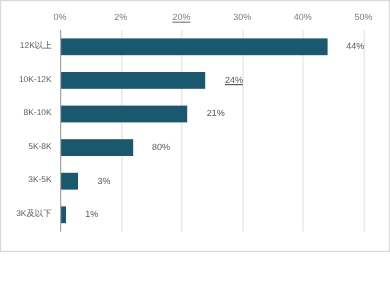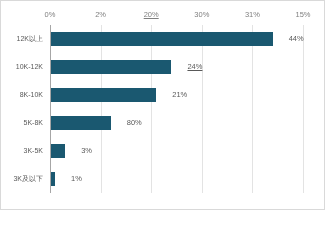--- a/index.html
+++ b/index.html
@@ -97,22 +97,22 @@
 </head>
 <body>
 
 <div class="chart-frame">
 
   <div class="axis-top">
     <div class="tick-label" style="left: 49px;">0%</div>
     <div class="tick-label" style="left: 99.6px;">2%</div>
     <div class="tick-label" style="left: 150.2px; text-decoration: underline;">20%</div>
     <div class="tick-label" style="left: 200.8px; text-align: right;">30%</div>
-    <div class="tick-label" style="left: 251.4px;">31%</div>
-    <div class="tick-label" style="left: 302px;">15%</div>
+    <div class="tick-label" style="left: 251.4px;">40%</div>
+    <div class="tick-label" style="left: 302px;">50%</div>
   </div>
 
   <div class="plot-area">
     <div class="gridline" style="left: 0px;"></div>
     <div class="gridline" style="left: 50.6px;"></div>
     <div class="gridline" style="left: 101.2px;"></div>
     <div class="gridline" style="left: 151.8px;"></div>
     <div class="gridline" style="left: 202.4px;"></div>
     <div class="gridline" style="left: 253px;"></div>
 

